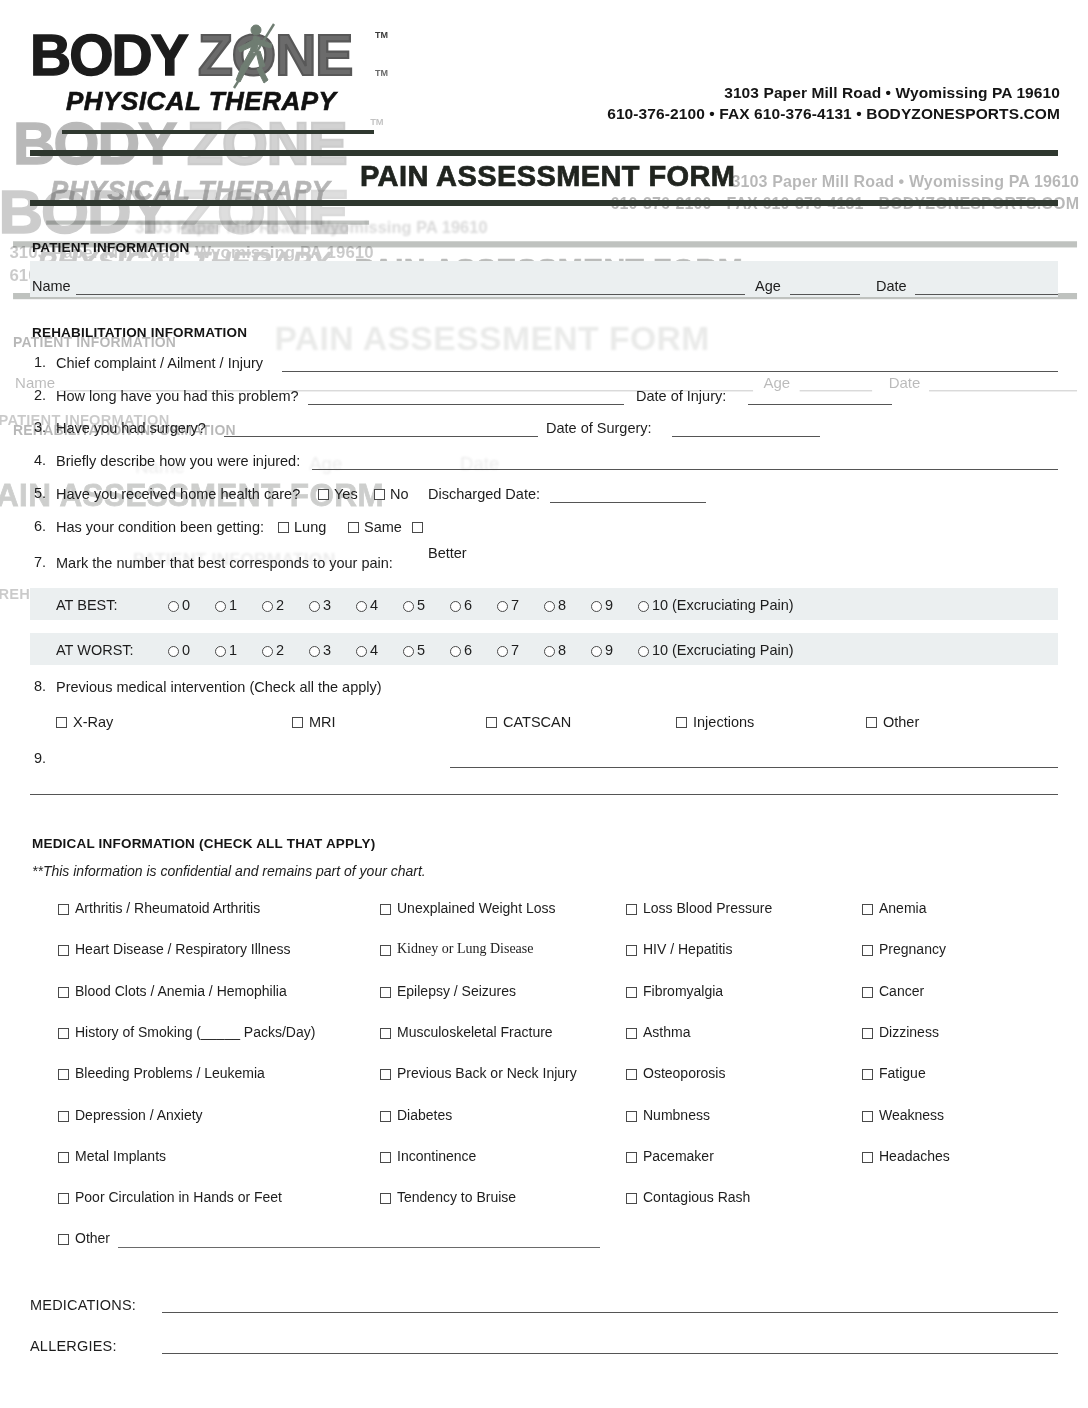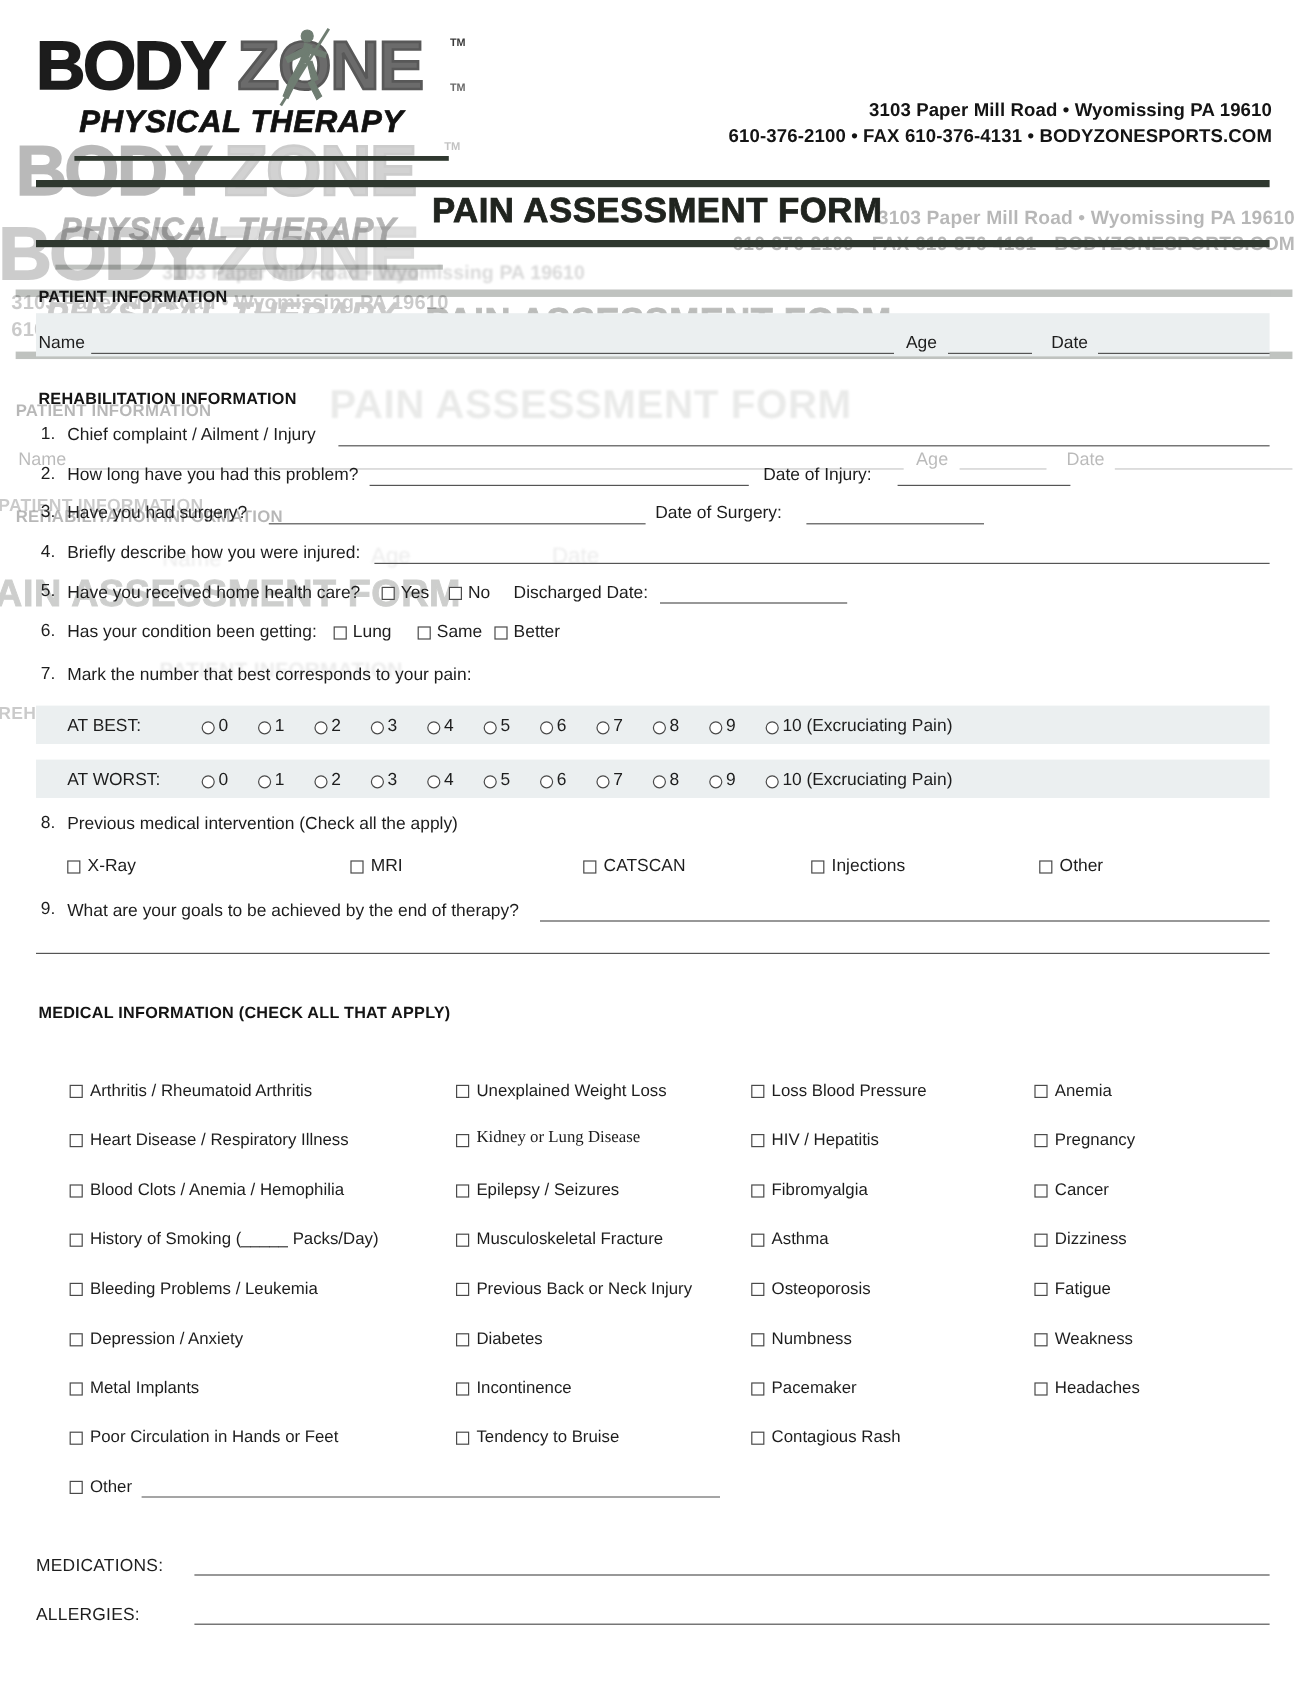--- a/index.html
+++ b/index.html
@@ -233,21 +233,21 @@
   <div class="txt" style="left:428px;top:485px;">Discharged Date:</div>
   <div class="line" style="left:550px;top:502px;width:156px;"></div>
 
   <div class="num" style="left:34px;top:518px;">6.</div>
   <div class="txt" style="left:56px;top:518px;">Has your condition been getting:</div>
   <div class="cbx" style="left:278px;top:522px;"></div>
   <div class="txt" style="left:294px;top:518px;">Lung</div>
   <div class="cbx" style="left:348px;top:522px;"></div>
   <div class="txt" style="left:364px;top:518px;">Same</div>
   <div class="cbx" style="left:412px;top:522px;"></div>
-  <div class="txt" style="left:428px;top:518px;text-align:center;">Better</div>
+  <div class="txt" style="left:428px;top:544px;text-align:center;">Better</div>
 
   <div class="num" style="left:34px;top:554px;">7.</div>
   <div class="txt" style="left:56px;top:554px;">Mark the number that best corresponds to your pain:</div>
 
   <div class="band" style="left:30px;top:588px;width:1028px;height:32px;"></div>
   <div class="txt" style="left:56px;top:596px;">AT BEST:</div>
   <div id="scale-best">
       <div class="rdo" style="left: 168px; top: 601px;"></div>
       <div class="txt" style="left: 182px; top: 596px;">0</div>
       <div class="rdo" style="left: 215px; top: 601px;"></div>
@@ -310,25 +310,25 @@
       <div class="txt" style="left: 309px; top: 713px;">MRI</div>
       <div class="cbx" style="left: 486px; top: 717px;"></div>
       <div class="txt" style="left: 503px; top: 713px;">CATSCAN</div>
       <div class="cbx" style="left: 676px; top: 717px;"></div>
       <div class="txt" style="left: 693px; top: 713px;">Injections</div>
       <div class="cbx" style="left: 866px; top: 717px;"></div>
       <div class="txt" style="left: 883px; top: 713px;">Other</div>
     </div>
 
   <div class="num" style="left:34px;top:750px;">9.</div>
-  <div class="txt" style="left:56px;top:750px;">What are your goals to be achieved by the end of therapy?</div>
   <div class="line" style="left:450px;top:767px;width:608px;"></div>
   <div class="line" style="left:30px;top:794px;width:1028px;"></div>
 
   <div class="sechead" style="left:32px;top:836px;">MEDICAL INFORMATION (CHECK ALL THAT APPLY)</div>
+  <div class="txt ital" style="left:32px;top:862px;font-size:14px;">**This information is confidential and remains part of your chart.</div>
 
   <div id="medgrid">
       <div class="cbx" style="left: 58px; top: 904px;"></div>
       <div class="mitem" style="left: 75px; top: 900px;">Arthritis / Rheumatoid Arthritis</div>
       <div class="cbx" style="left: 58px; top: 945.3px;"></div>
       <div class="mitem" style="left: 75px; top: 941.3px;">Heart Disease / Respiratory Illness</div>
       <div class="cbx" style="left: 58px; top: 986.6px;"></div>
       <div class="mitem" style="left: 75px; top: 982.6px;">Blood Clots / Anemia / Hemophilia</div>
       <div class="cbx" style="left: 58px; top: 1027.9px;"></div>
       <div class="mitem" style="left: 75px; top: 1023.9px;">History of Smoking (_____ Packs/Day)</div>

